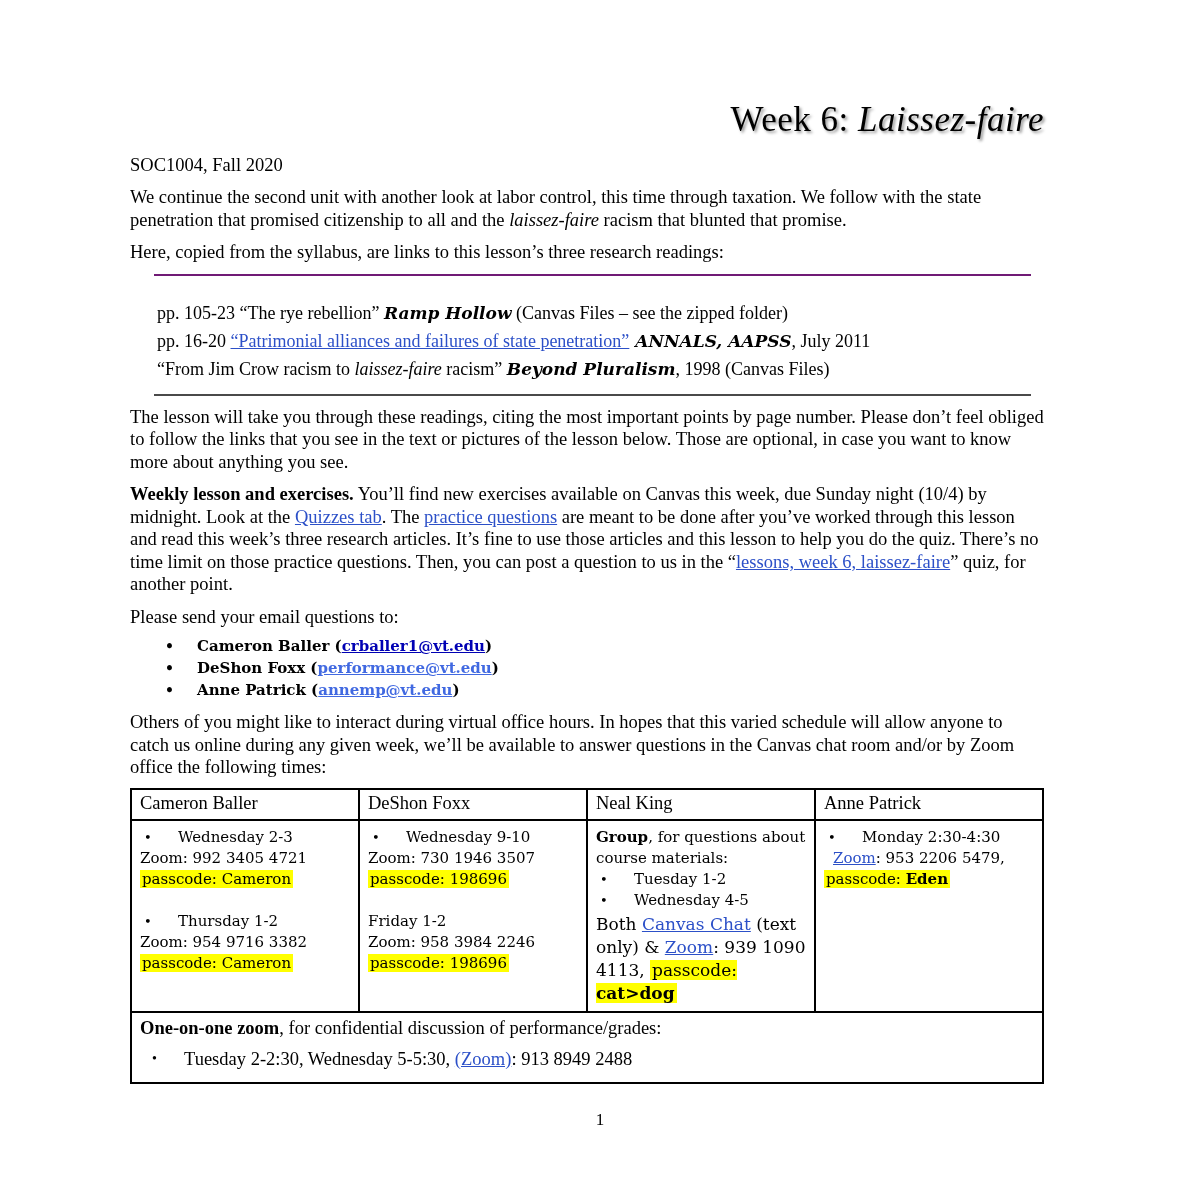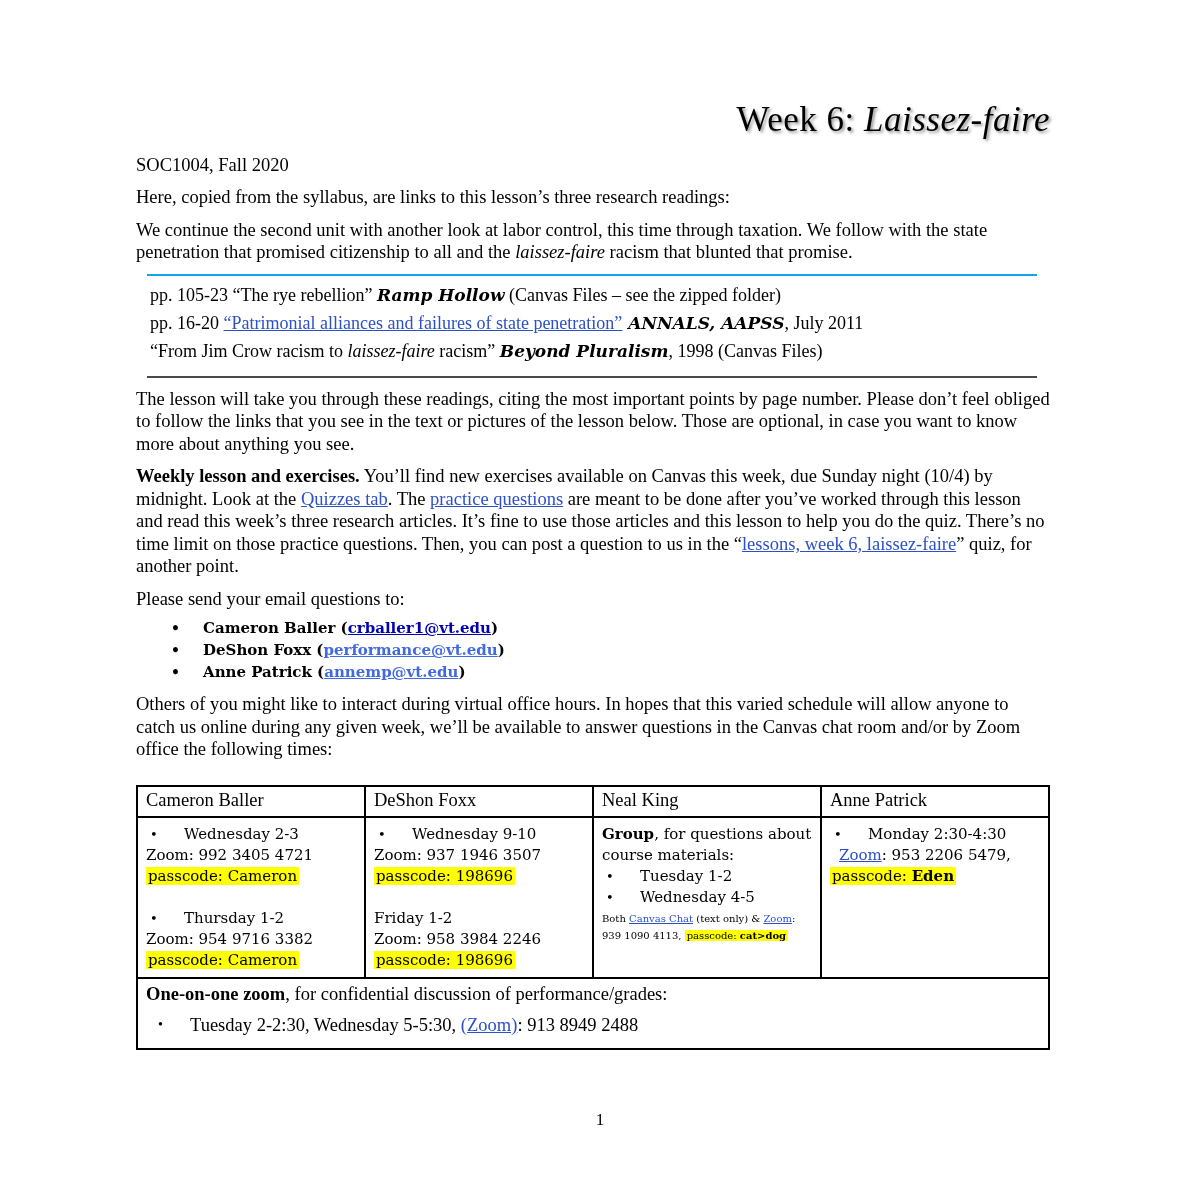--- a/index.html
+++ b/index.html
@@ -3,21 +3,21 @@
 <meta charset="utf-8">
 <style>
   * { margin:0; padding:0; box-sizing:border-box; }
   html, body { width:1200px; height:1200px; background:#fff; }
   body {
     font-family:"Liberation Serif", serif;
     color:var(--text, #000);
     position:relative;
     overflow:hidden;
   }
-  .content { position:absolute; left:136px; top:0; width:914px; }
+  .content { position:absolute; left:130px; top:0; width:914px; }
 
   .doc-title {
     margin-top:100px;
     text-align:right;
     font-size:35px;
     font-weight:normal;
     line-height:1.15;
     letter-spacing:0.5px;
     text-shadow:2px 2px 3px var(--title_shadow, #999);
     white-space:nowrap;
@@ -33,24 +33,24 @@
 
   a.link, a.link:visited {
     color:var(--link, #2c50c8);
     text-decoration:underline;
     cursor:pointer;
   }
   a.email-dark { color:var(--email_dark, #0000b4); text-decoration:underline; font-weight:bold; cursor:pointer; }
   a.email-light { color:var(--email_light, #4169e1); text-decoration:underline; font-weight:bold; cursor:pointer; }
 
   .readings {
-    margin:10px 13px 0 11px;
-    border-top:2px solid #0ea5e9;
+    margin:10px 13px 0 24px;
+    border-top:2px solid #701a75;
     border-bottom:2px solid #4a4a4a;
-    padding:5px 0 11px 3px;
+    padding:23px 0 11px 3px;
   }
   .readings .rline { font-size:18px; line-height:28px; white-space:nowrap; }
 
   .course-head {
     margin:42px 0 0 20px;
     font-size:21.5px;
     font-weight:normal;
     font-family:"DejaVu Serif", serif;
     letter-spacing:0.3px;
   }
@@ -62,21 +62,21 @@
     position:relative;
     padding-left:67px;
     line-height:22px;
     font-family:"DejaVu Serif", serif;
     font-size:15px;
     font-weight:bold;
   }
   .contact .cb { position:absolute; left:35px; top:0; font-size:14px; }
 
   table.oh-table {
-    margin-top:24px;
+    margin-top:9px;
     width:914px;
     border-collapse:collapse;
     table-layout:fixed;
   }
   .oh-table th, .oh-table td { border:2px solid #000; }
   .oh-table th {
     width:25%;
     text-align:left;
     font-weight:normal;
     font-size:18.5px;
@@ -88,21 +88,21 @@
     padding:6px 6px 6px 8px;
     font-family:"DejaVu Serif", serif;
     font-size:15px;
     line-height:21px;
     height:142px;
   }
   .brow { position:relative; padding-left:38px; }
   .brow .b { position:absolute; left:4px; top:0; font-size:13px; }
   .gap { height:21px; }
   .hl { background:var(--highlight, #ff0); padding:0 2px; }
-  .nsmall { font-size:10px; line-height:17px; margin-top:2px; }
+  .nsmall { font-size:17px; line-height:23px; margin-top:2px; }
   .indent8 { padding-left:9px; }
 
   td.footcell {
     padding:4px 8px 12px 8px;
     font-size:18.5px;
     line-height:22px;
     vertical-align:top;
   }
   .footbullet { position:relative; padding-left:44px; margin-top:9px; }
   .footbullet .b { position:absolute; left:12px; top:0; font-size:14px; }
@@ -118,23 +118,23 @@
 </style>
 </head>
 <body>
 
 <div class="content">
 
   <h1 class="doc-title"><span>Week 6: </span><span class="it">Laissez-faire</span></h1>
 
   <div class="soc-line">SOC1004, Fall 2020</div>
 
+  <p class="bodytext"><span>We continue the second unit with another look at labor control, this time through taxation. We follow with the state penetration that promised citizenship to all and the </span><span class="it">laissez-faire</span><span> racism that blunted that promise.</span></p>
+
   <p class="bodytext">Here, copied from the syllabus, are links to this lesson’s three research readings:</p>
-
-  <p class="bodytext"><span>We continue the second unit with another look at labor control, this time through taxation. We follow with the state penetration that promised citizenship to all and the </span><span class="it">laissez-faire</span><span> racism that blunted that promise.</span></p>
 
   <div class="readings">
     <div class="rline"><span>pp. 105-23 “The rye rebellion” </span><span class="bi">Ramp Hollow</span><span> (Canvas Files – see the zipped folder)</span></div>
     <div class="rline"><span>pp. 16-20 </span><a class="link">“Patrimonial alliances and failures of state penetration”</a><span class="bi"> ANNALS, AAPSS</span><span>, July 2011</span></div>
     <div class="rline"><span>“From Jim Crow racism to </span><span class="it">laissez-faire</span><span> racism” </span><span class="bi">Beyond Pluralism</span><span>, 1998 (Canvas Files)</span></div>
   </div>
 
   <p class="bodytext">The lesson will take you through these readings, citing the most important points by page number. Please don’t feel obliged to follow the links that you see in the text or pictures of the lesson below. Those are optional, in case you want to know more about anything you see.</p>
 
 
@@ -163,21 +163,21 @@
         <div class="brow"><span class="b">•</span><span>Wednesday 2-3</span></div>
         <div>Zoom: 992 3405 4721</div>
         <div><span class="hl">passcode: Cameron</span></div>
         <div class="gap"></div>
         <div class="brow"><span class="b">•</span><span>Thursday 1-2</span></div>
         <div>Zoom: 954 9716 3382</div>
         <div><span class="hl">passcode: Cameron</span></div>
       </td>
       <td class="slotcell">
         <div class="brow"><span class="b">•</span><span>Wednesday 9-10</span></div>
-        <div>Zoom: 937 1946 3507</div>
+        <div>Zoom: 730 1946 3507</div>
         <div><span class="hl">passcode: 198696</span></div>
         <div class="gap"></div>
         <div>Friday 1-2</div>
         <div>Zoom: 958 3984 2246</div>
         <div><span class="hl">passcode: 198696</span></div>
       </td>
       <td class="slotcell">
         <div><span class="bold">Group</span><span>, for questions about course materials:</span></div>
         <div class="brow"><span class="b">•</span><span>Tuesday 1-2</span></div>
         <div class="brow"><span class="b">•</span><span>Wednesday 4-5</span></div>

